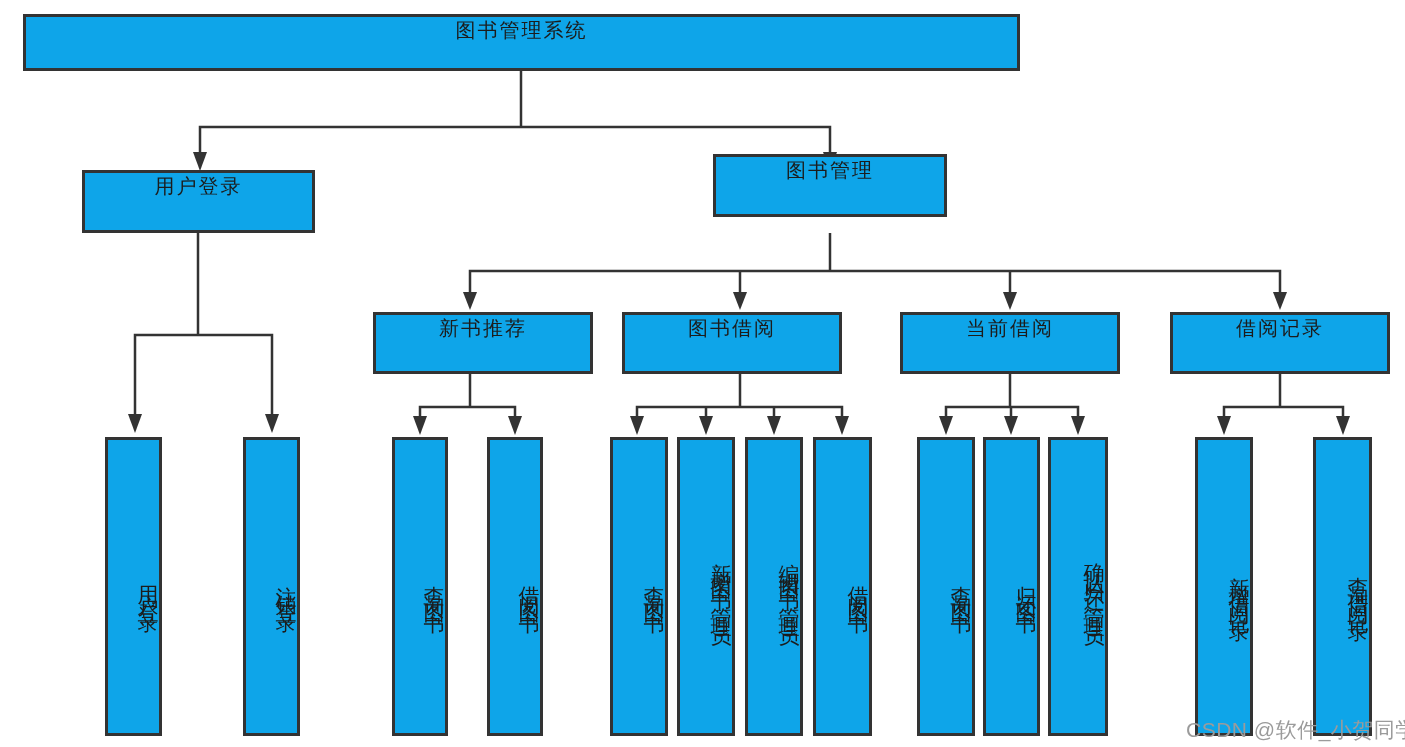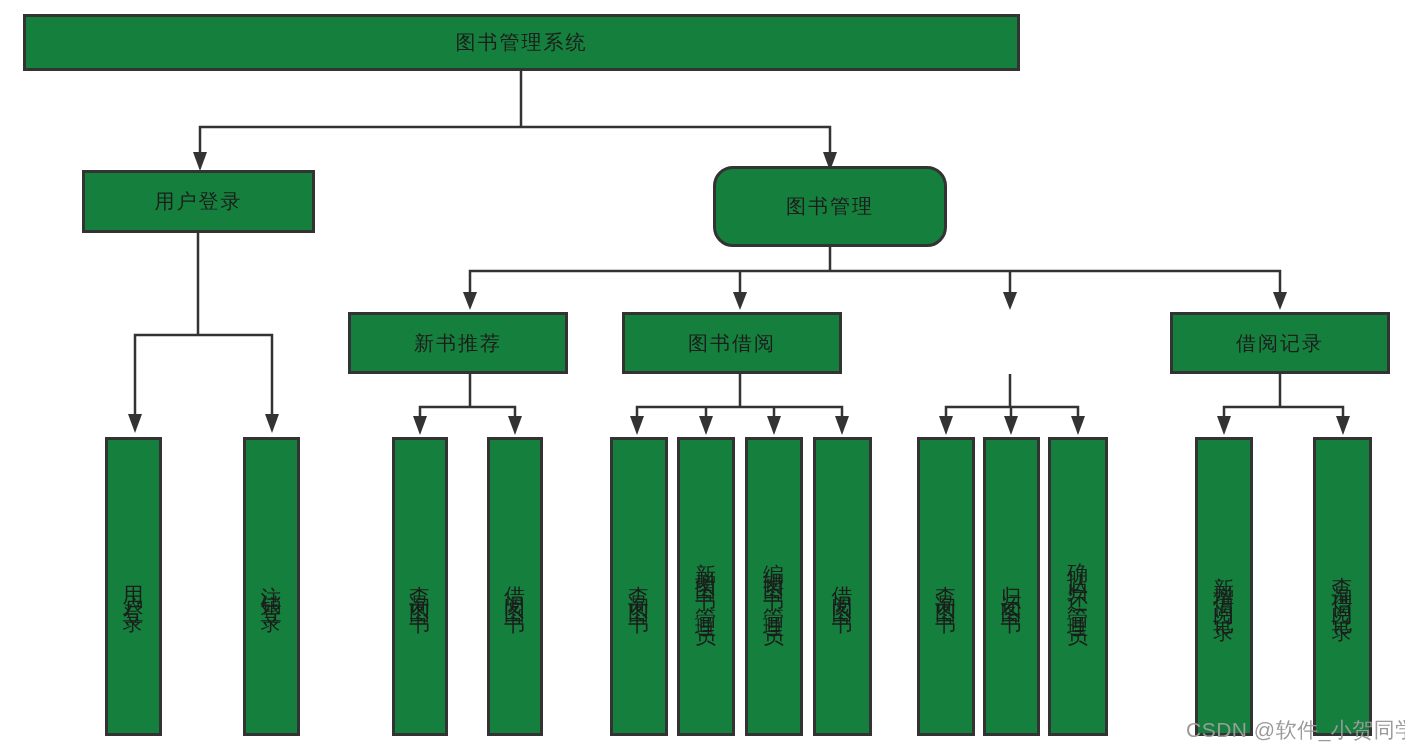--- a/index.html
+++ b/index.html
@@ -18,43 +18,43 @@
   #wires {
     position: absolute;
     left: 0; top: 0;
     width: 1405px;
     height: 747px;
   }
   .box {
     position: absolute;
     box-sizing: border-box;
     border: 3px solid #333333;
-    background: #15803d;
+    background: #0ea5e9;
     display: flex;
-    align-items: center;
+    align-items: flex-start;
     justify-content: center;
     color: #1c1c1c;
   }
   .h {
     font-size: 20px;
     letter-spacing: 2px;
     white-space: nowrap;
   }
   .v {
     writing-mode: vertical-rl;
     text-orientation: mixed;
     font-size: 21px;
     letter-spacing: 9px;
     line-height: 1;
   }
   .root  { left: 23px;  top: 14px;  width: 997px; height: 57px; }
   .l2a   { left: 82px;  top: 170px; width: 233px; height: 63px; }
-  .l2b   { left: 713px; top: 166px; width: 234px; height: 81px; border-radius: 20px; }
+  .l2b   { left: 713px; top: 154px; width: 234px; height: 63px; }
   .l3    { top: 312px; height: 62px; width: 220px; }
-  .l3a   { left: 348px; }
+  .l3a   { left: 373px; }
   .l3b   { left: 622px; }
   .l3c   { left: 900px; }
   .l3d   { left: 1170px; }
   .leaf  { top: 437px; height: 299px; }
   .A1 { left: 105px;  width: 57px; }
   .A2 { left: 243px;  width: 57px; }
   .B1 { left: 392px;  width: 56px; }
   .B2 { left: 487px;  width: 56px; }
   .C1 { left: 610px;  width: 58px; }
   .C2 { left: 677px;  width: 58px; }
@@ -140,20 +140,23 @@
   <div class="box h l2b">
     <span>图书管理</span>
   </div>
 
   <div class="box h l3 l3a">
     <span>新书推荐</span>
   </div>
   <div class="box h l3 l3b">
     <span>图书借阅</span>
   </div>
+  <div class="box h l3 l3c">
+    <span>当前借阅</span>
+  </div>
   <div class="box h l3 l3d">
     <span>借阅记录</span>
   </div>
 
   <div class="box v leaf A1">
     <span>用户登录</span>
   </div>
   <div class="box v leaf A2">
     <span>注销登录</span>
   </div>

